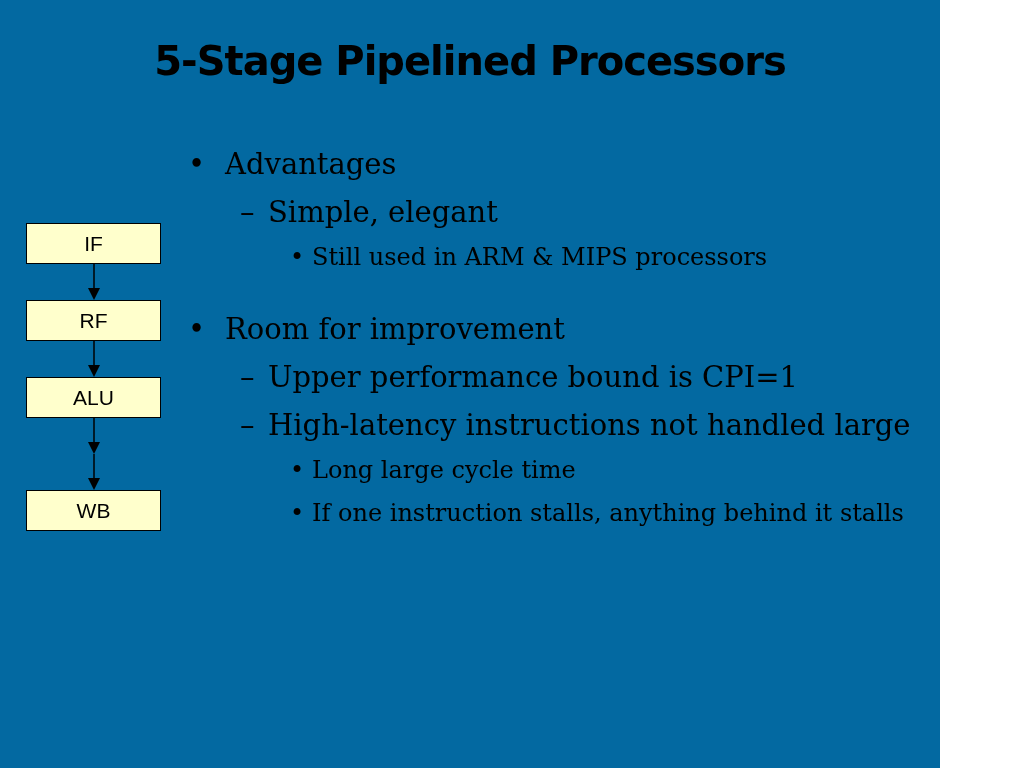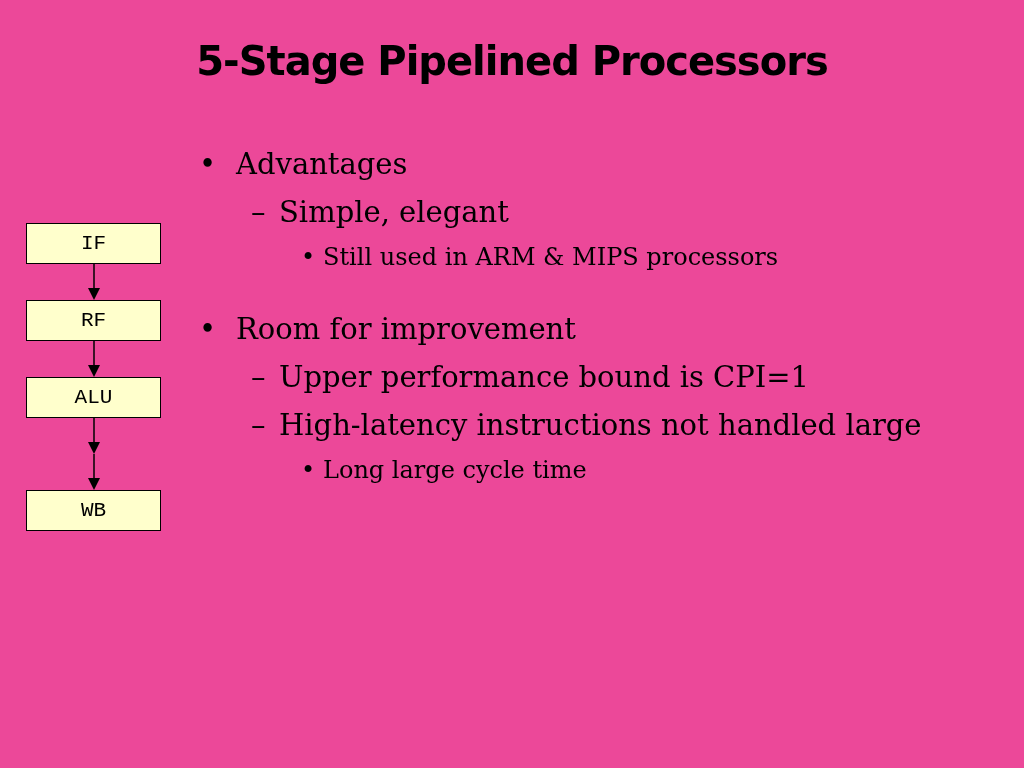--- a/index.html
+++ b/index.html
@@ -1,20 +1,20 @@
 <!DOCTYPE html>
 <html><head>
 <meta charset="utf-8">
 <style>
   html, body { margin: 0; padding: 0; }
   #slide {
     position: relative;
-    width: 1024px;
+    width: 940px;
     height: 768px;
-    background: #ec4899;
+    background: #0369a1;
     overflow: hidden;
     color: #000000;
   }
 
   
   .title {
     position: absolute;
     left: 0; right: 0;
     top: 38px;
     text-align: center;
@@ -36,42 +36,42 @@
     align-items: stretch;
   }
   .stage-box {
     box-sizing: border-box;
     height: 41px;
     background: #FFFFCC;
     border: 1.5px solid #000000;
     display: flex;
     align-items: center;
     justify-content: center;
-    font-family: Liberation Mono, monospace;
+    font-family: Liberation Sans, sans-serif;
     font-size: 21px;
     font-weight: 500;
     color: #000000;
   }
   .arrow-wrap {
     height: 36px;
     display: flex;
     justify-content: center;
   }
   .arrow-wrap svg { display: block; }
 
   
   .content {
     position: absolute;
     left: 185px;
     top: 140px;
     width: 835px;
     font-family: "DejaVu Serif", "Liberation Serif", serif;
     color: #000000;
   }
-  .row { white-space: nowrap; margin-left: 11px; }
+  .row { white-space: nowrap; }
   .row .glyph { display: inline-block; box-sizing: border-box; }
   .l1 { height: 48px; line-height: 48px; font-size: 29px; }
   .l1 .glyph { width: 40px; padding-left: 3px; }
   .l2 { height: 48px; line-height: 48px; font-size: 29px; padding-left: 55px; }
   .l2 .glyph { width: 28px; }
   .l3 { height: 43px; line-height: 43px; font-size: 24px; padding-left: 105px; }
   .l3 .glyph { width: 22px; }
   .spacer { height: 26px; }
   sub.subscript {
     font-size: 0.62em;
@@ -155,16 +155,19 @@
     <div class="row l2">
       <span class="glyph">–</span><span>High-latency instructions not handled large</span>
     </div>
 
 
     <div class="row l3">
       <span class="glyph">•</span><span>Long large cycle time</span>
     </div>
 
 
+    <div class="row l3">
+      <span class="glyph">•</span><span>If one instruction stalls, anything behind it stalls</span>
+    </div>
 
   </div>
 
 </div>
 
 </body></html>

